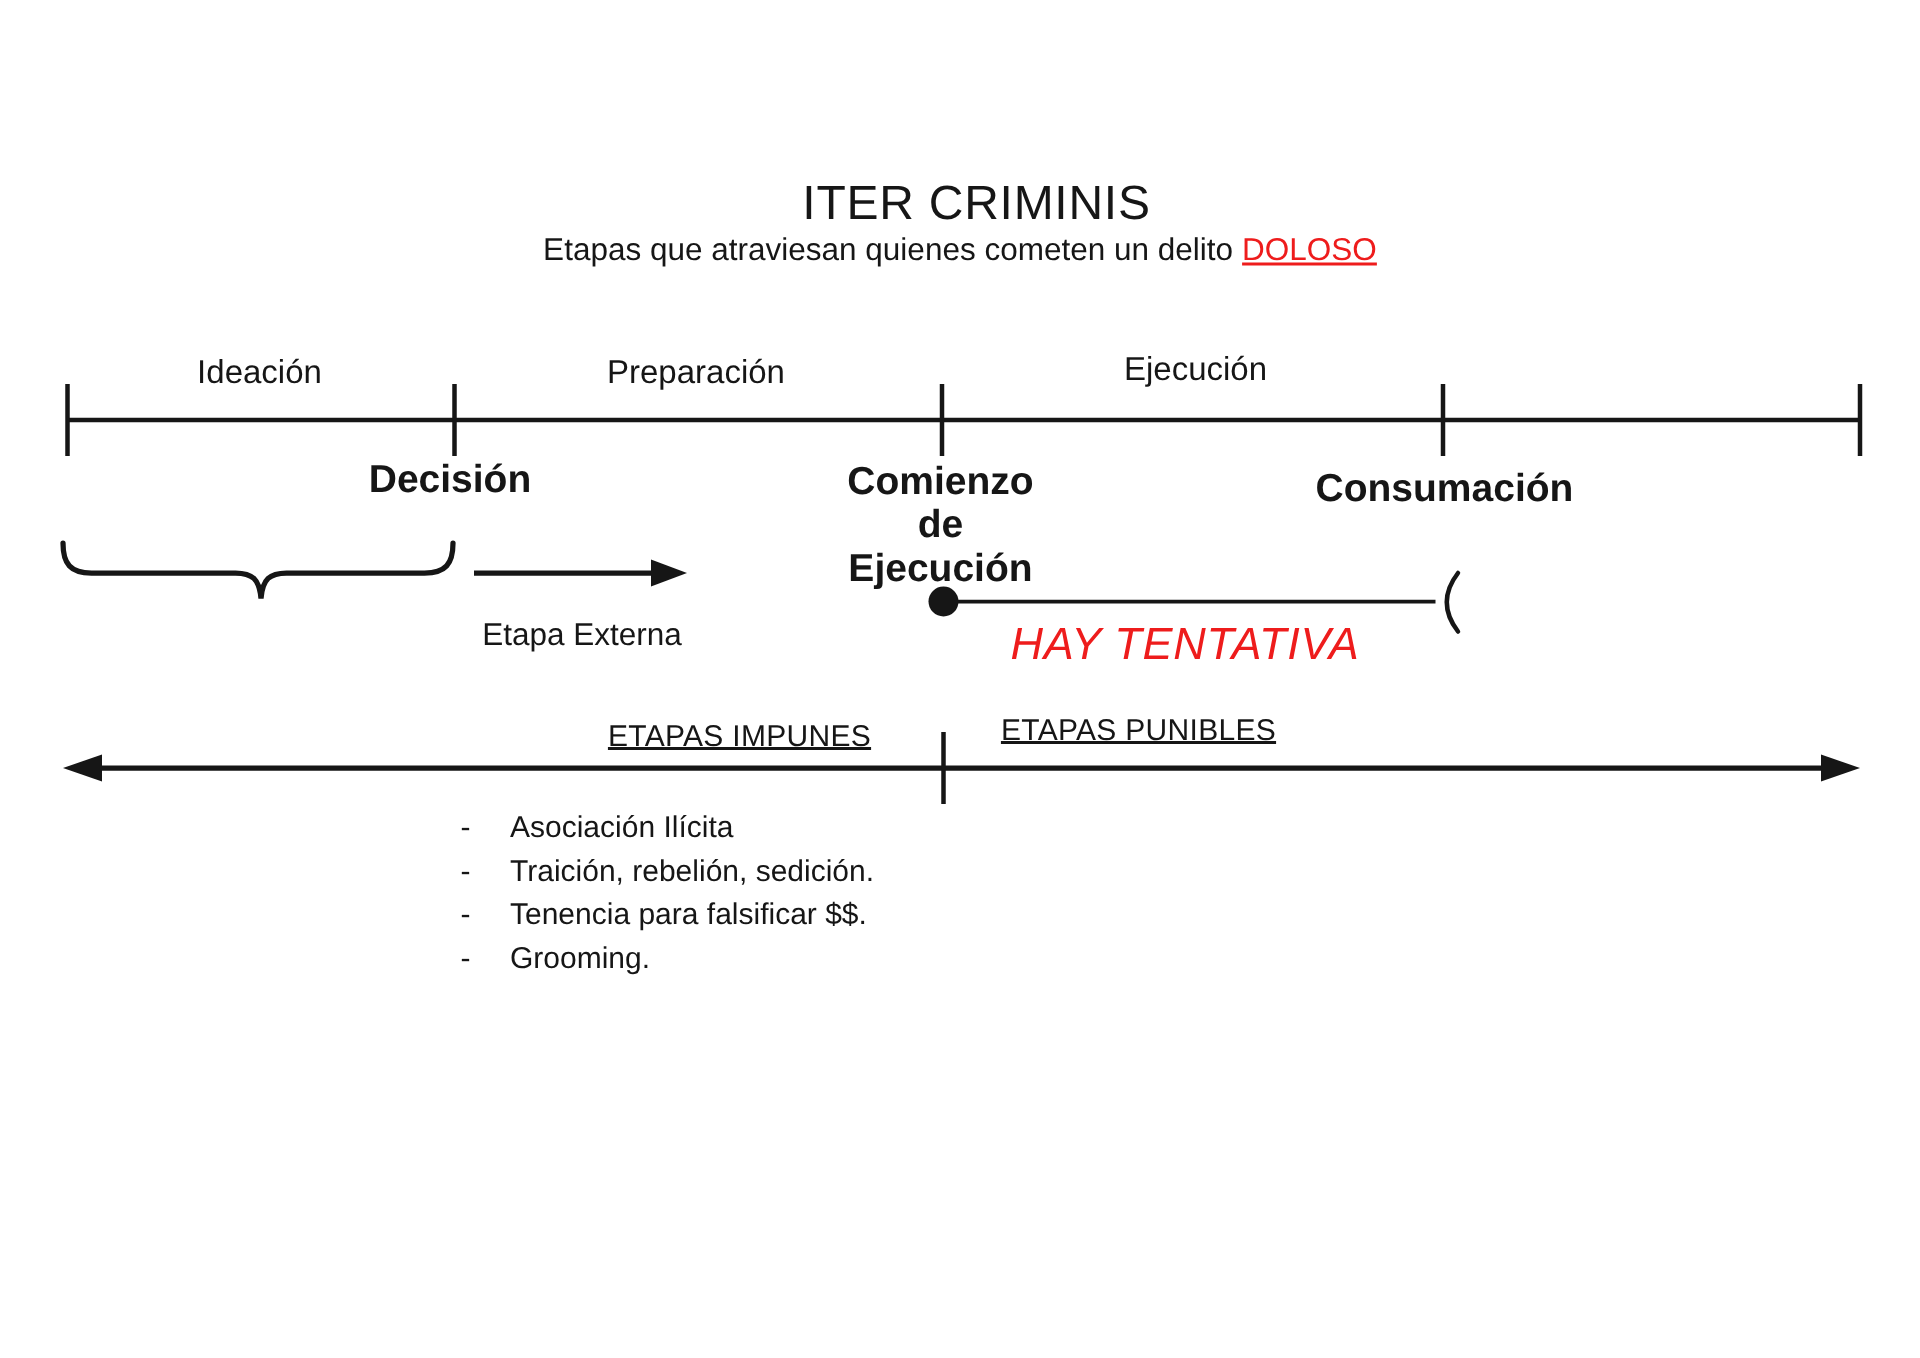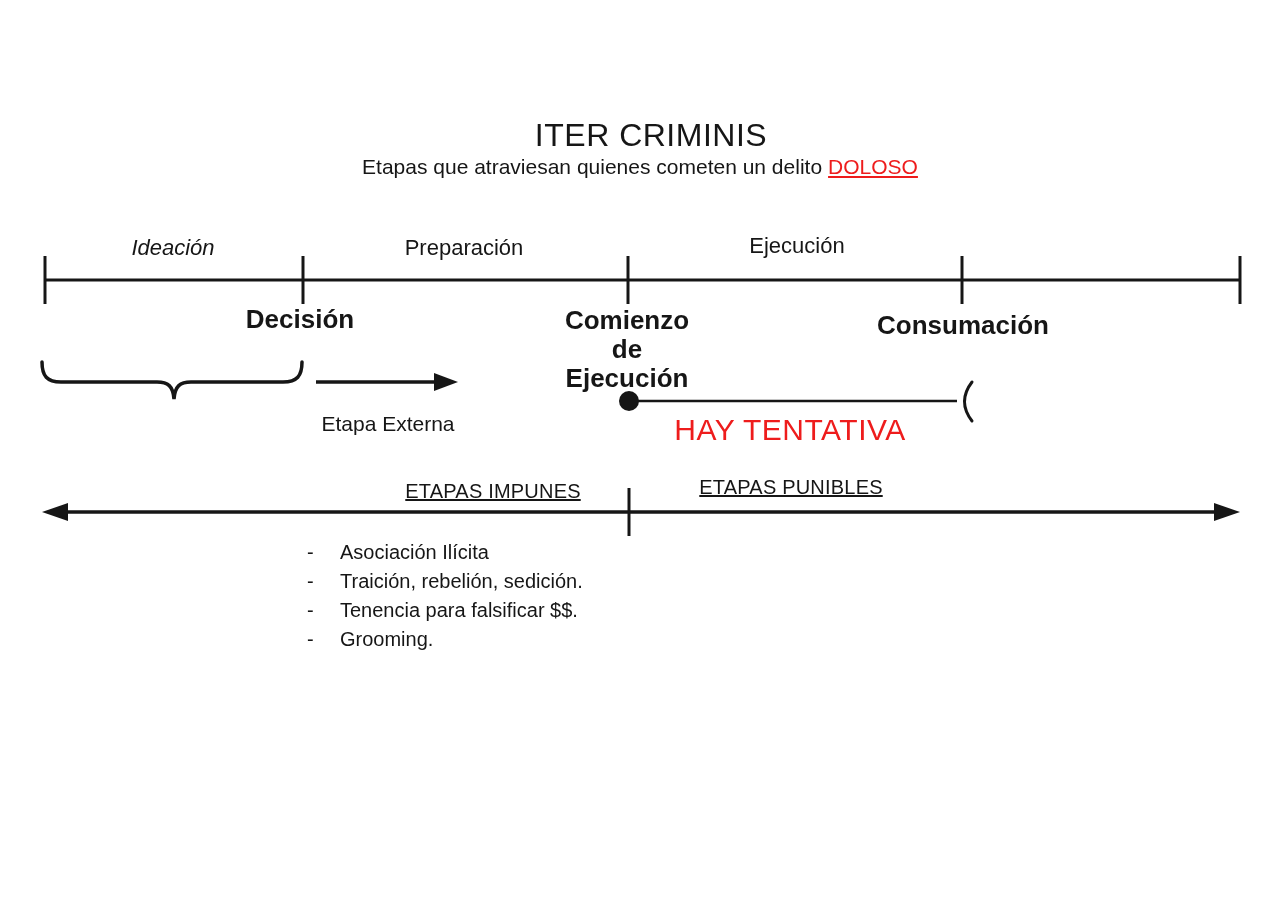--- a/index.html
+++ b/index.html
@@ -27,20 +27,21 @@
     margin-left:6px;
   }
   .phase-label{top:235px;width:300px;font-size:22px;}
   .milestone-label{width:300px;font-size:26px;line-height:29px;font-weight:bold;}
   .milestone-wrap{width:140px;text-align:center;}
   .stage-label{width:300px;font-size:21px;}
   .tentativa{
     top:413px;left:640px;width:300px;
     font-size:30px;color:var(--accent);
     letter-spacing:0.5px;
+    font-style:italic;
   }
   .punish-label{width:300px;font-size:20px;letter-spacing:0.2px;text-decoration:underline;}
   .exceptions{
     top:538px;left:307px;width:360px;
     font-size:20px;line-height:29px;
   }
   .exceptions .item{display:flex;}
   .exceptions .dash{width:33px;flex:0 0 33px;}
   svg.layer{position:absolute;top:0;left:0;}
 </style>
@@ -81,34 +82,34 @@
       <polygon points="1240,512 1214,503 1214,521" fill="#161616"></polygon>
       <path d="M629 488 V536" stroke="#161616" stroke-width="3" fill="none"></path>
     </g>
   </svg>
 
   <div class="abs title ctr">ITER CRIMINIS</div>
   <div class="abs subtitle ctr">
     <span>Etapas que atraviesan quienes cometen un delito</span><span class="hl">DOLOSO</span>
   </div>
 
-  <div class="abs phase-label ctr" style="left:23px;font-style:italic;">Ideación</div>
+  <div class="abs phase-label ctr" style="left:23px;">Ideación</div>
   <div class="abs phase-label ctr" style="left:314px;">Preparación</div>
   <div class="abs phase-label ctr" style="left:647px;top:233px;">Ejecución</div>
 
   <div class="abs milestone-label ctr" style="left:150px;top:305px;">Decisión</div>
   <div class="abs milestone-label milestone-wrap ctr" style="left:557px;top:306px;">Comienzo de Ejecución</div>
   <div class="abs milestone-label ctr" style="left:813px;top:311px;">Consumación</div>
 
   <div class="abs stage-label ctr" style="left:238px;top:412px;">Etapa Externa</div>
 
   <div class="abs tentativa ctr">HAY TENTATIVA</div>
 
   <div class="abs punish-label ctr" style="left:343px;top:480px;">ETAPAS IMPUNES</div>
-  <div class="abs punish-label ctr" style="left:641px;top:476px;">ETAPAS PUNIBLES</div>
+  <div class="abs punish-label ctr" style="left:609px;top:476px;">ETAPAS PUNIBLES</div>
 
   <div class="abs exceptions">
     <div class="item">
       <span class="dash">-</span>
       <span>Asociación Ilícita</span>
     </div>
     <div class="item">
       <span class="dash">-</span>
       <span>Traición, rebelión, sedición.</span>
     </div>

